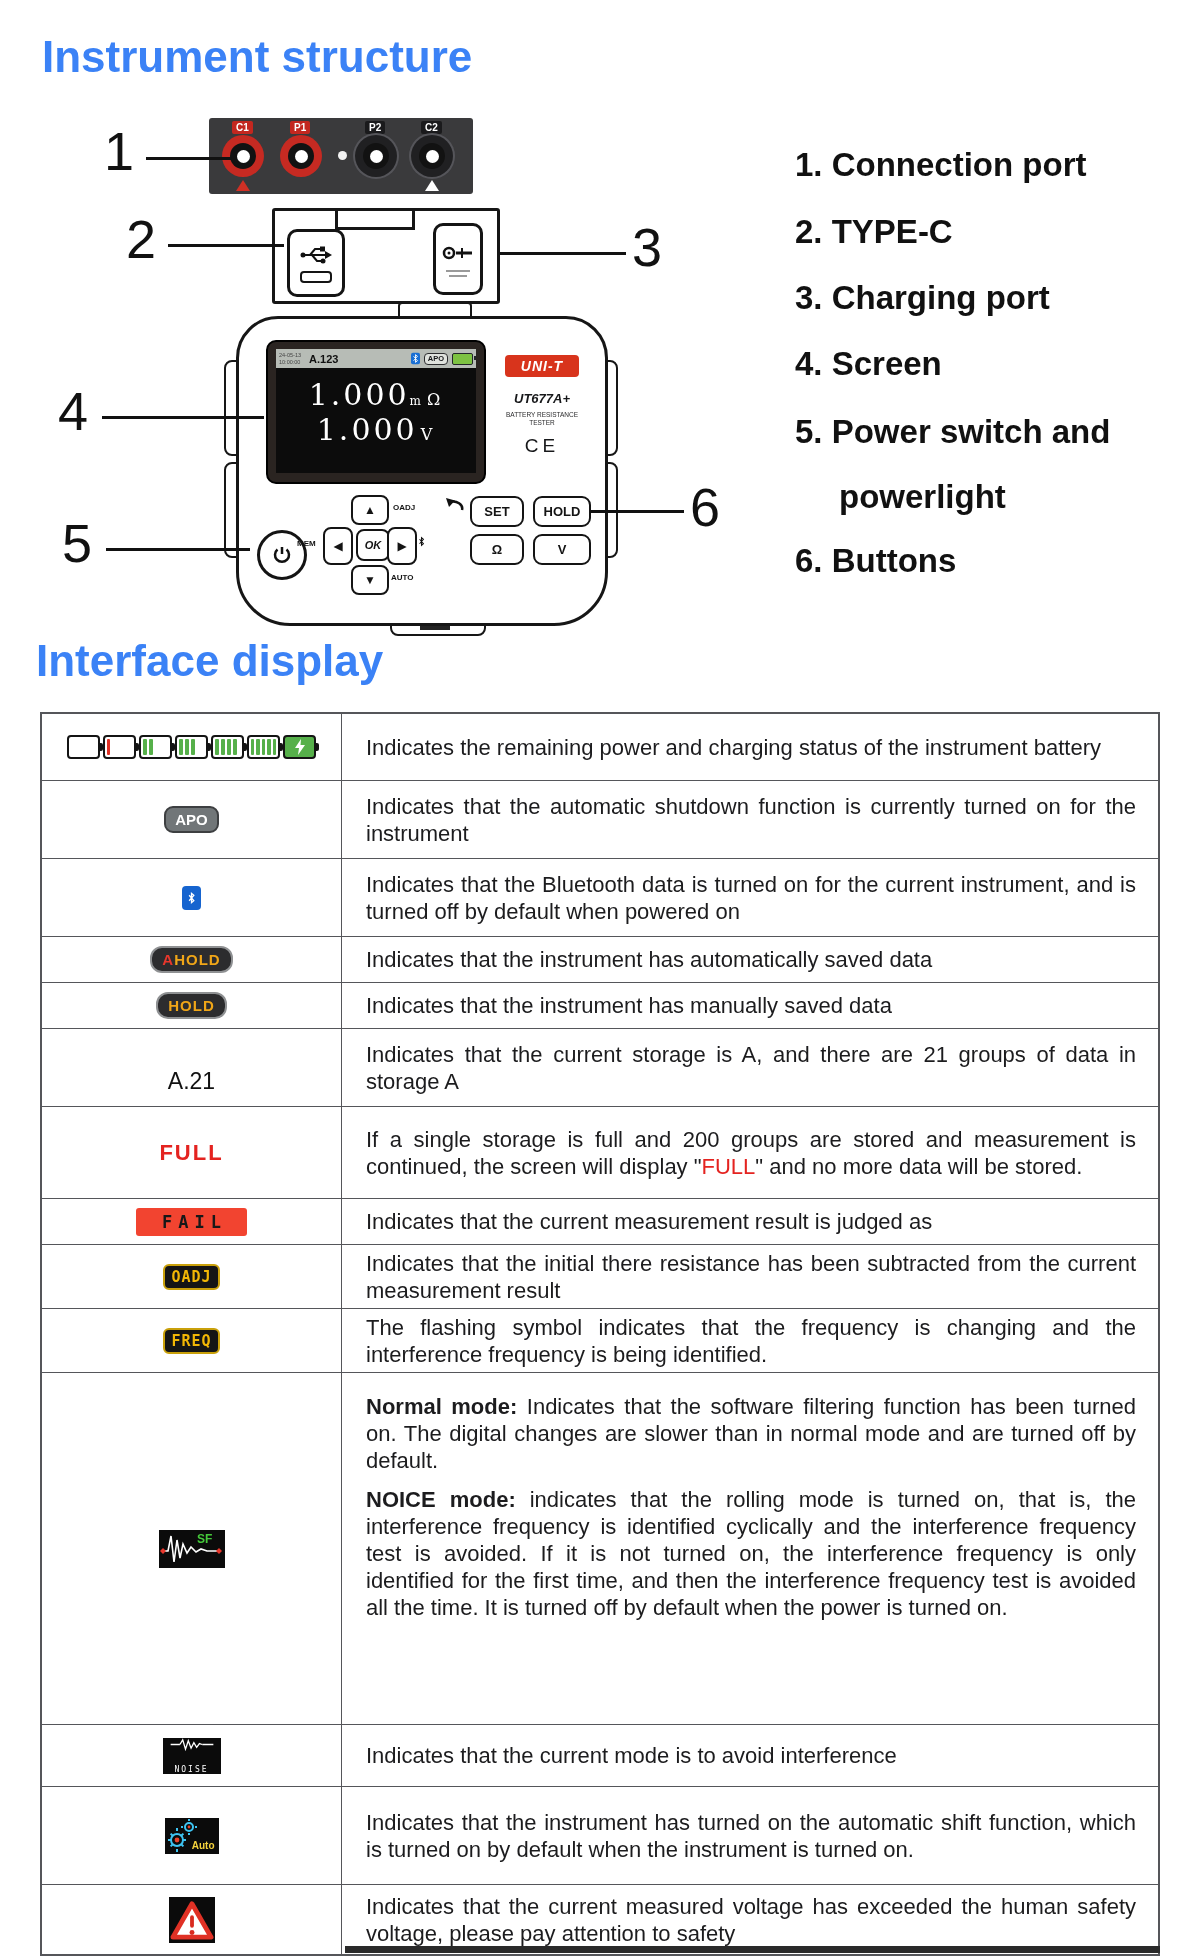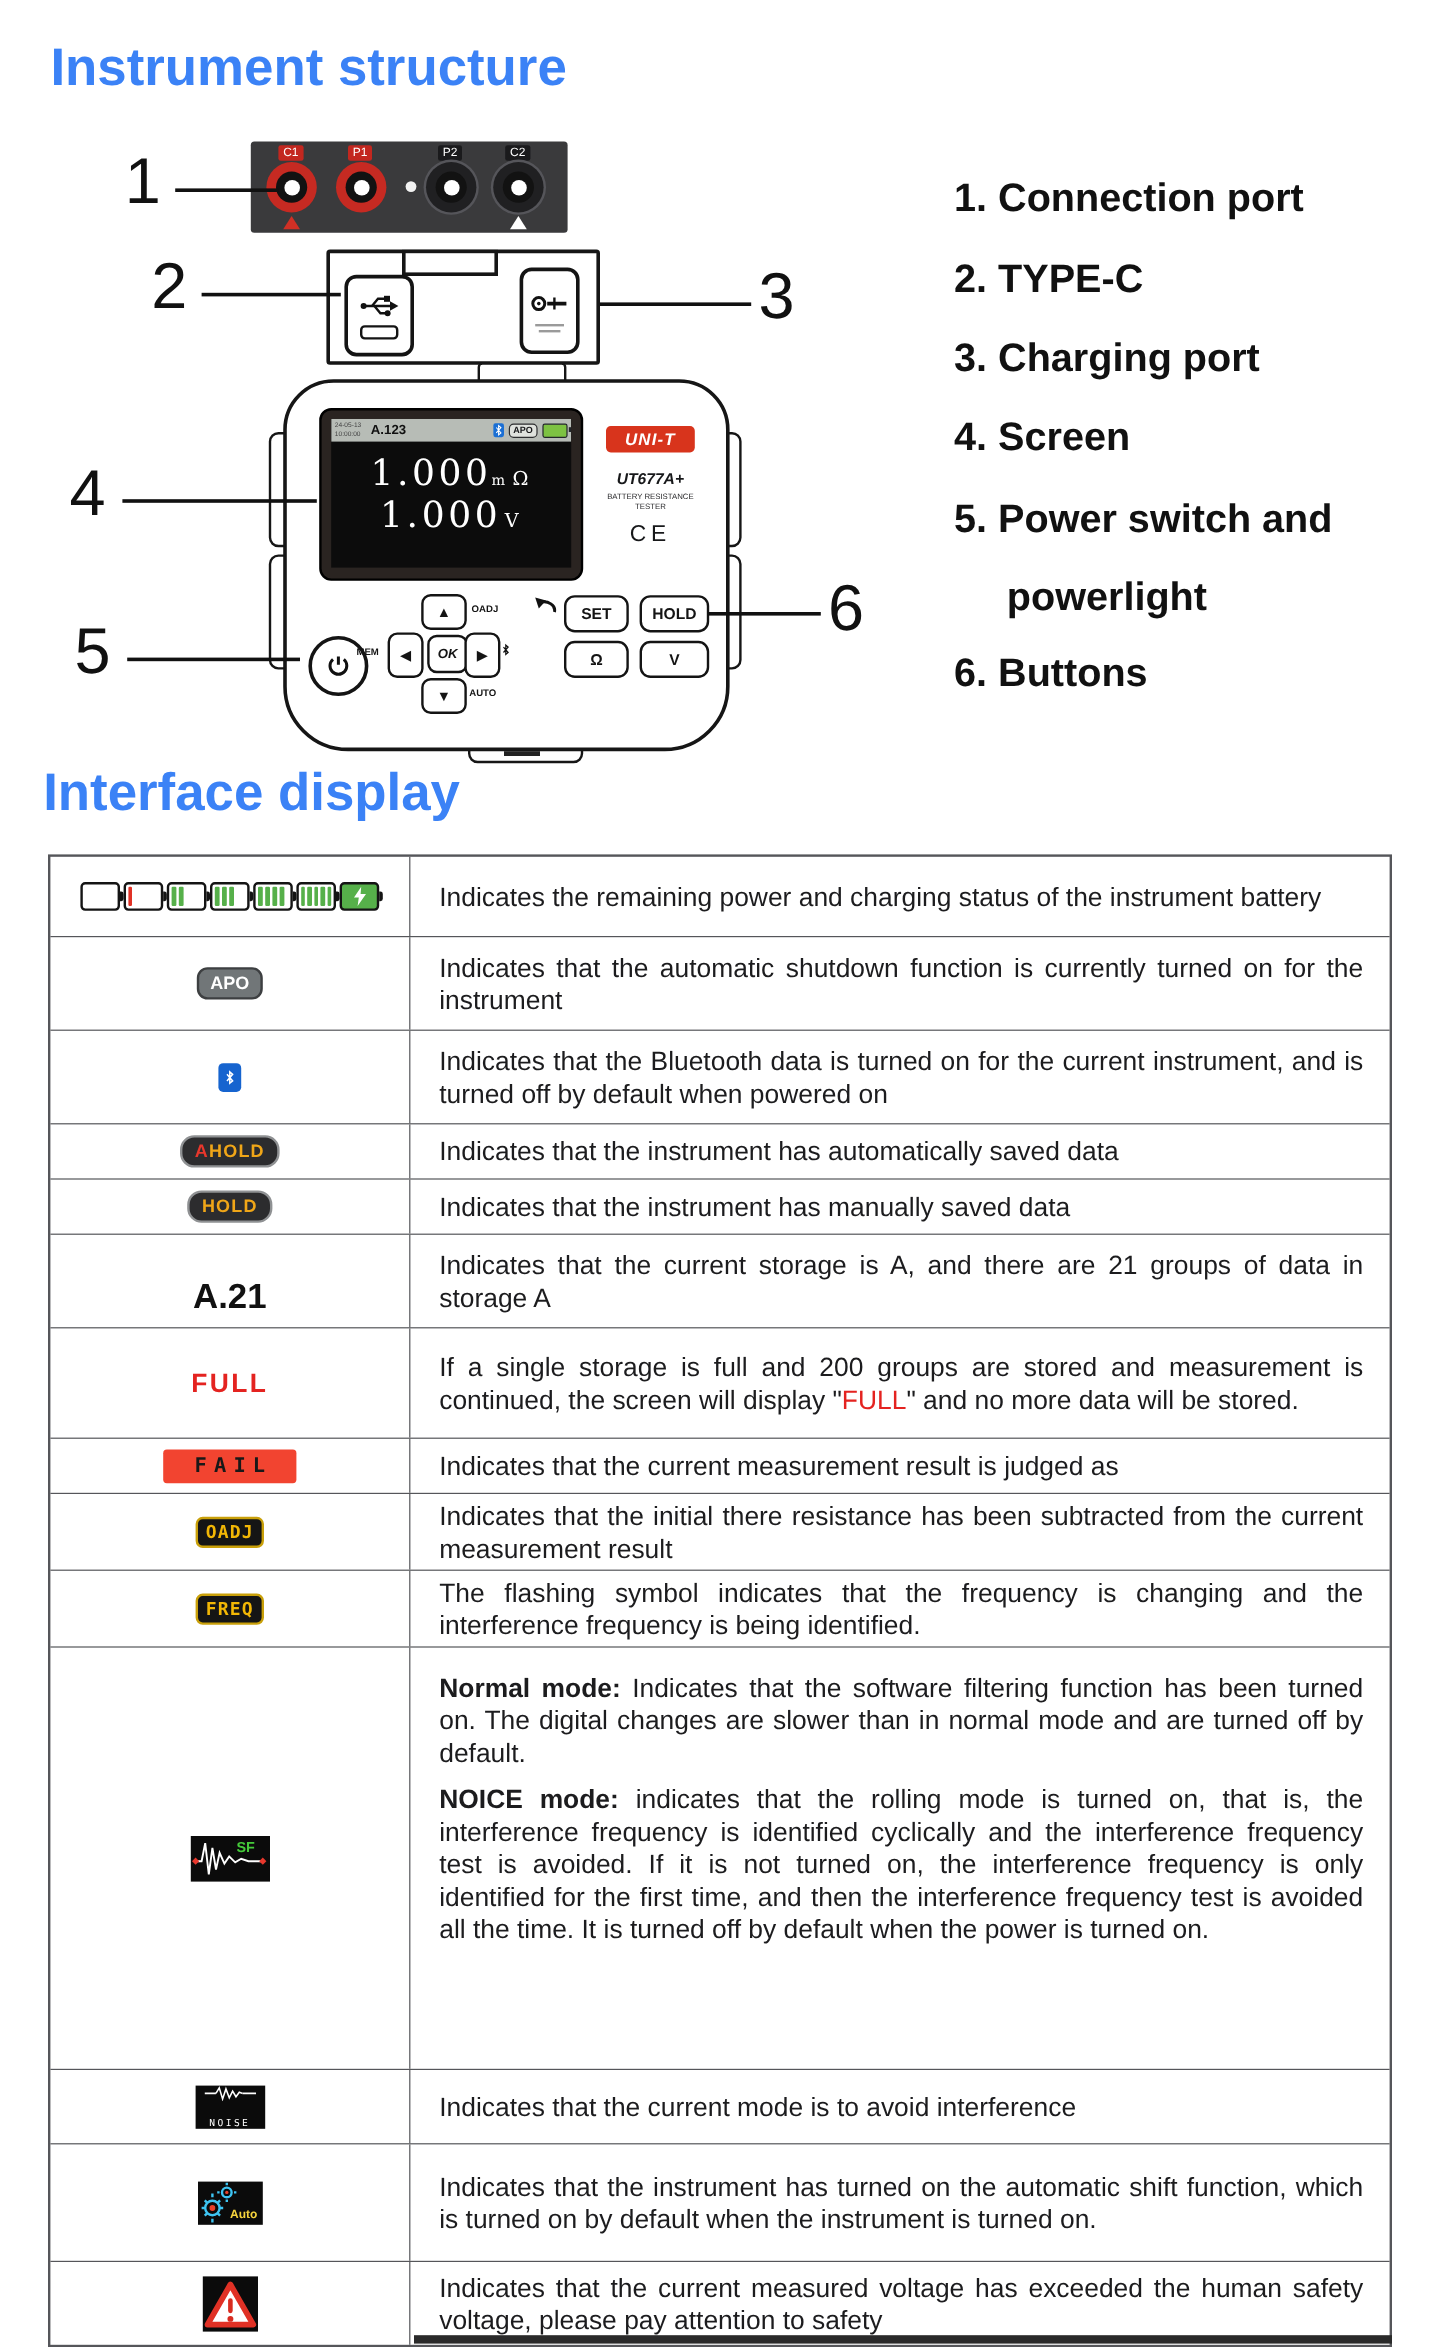--- a/index.html
+++ b/index.html
@@ -12,21 +12,21 @@
   .callout-num{position:absolute;font-size:54px;font-weight:400;color:#111;line-height:1;}
   .cline{position:absolute;height:3px;background:#111;}
 
   
   .panel1{position:absolute;left:209px;top:118px;width:264px;height:76px;background:#3a3a3c;border-radius:3px;}
   .port{position:absolute;width:42px;height:42px;border-radius:50%;display:flex;align-items:center;justify-content:center;}
   .port-red{background:#c62a22;}
   .port-dark{background:#202022;box-shadow:0 0 0 2px #55555a;}
   .port-inner{width:26px;height:26px;border-radius:50%;background:#121212;display:flex;align-items:center;justify-content:center;}
   .port-hole{width:13px;height:13px;border-radius:50%;background:#fff;}
-  .ptag{position:absolute;top:3px;font-size:10px;font-weight:normal;color:#fff;padding:0 4px;border-radius:2px;line-height:13px;}
+  .ptag{position:absolute;top:3px;font-size:10px;font-weight:bold;color:#fff;padding:0 4px;border-radius:2px;line-height:13px;}
   .ptag-red{background:#c3271f;}
   .ptag-dark{background:#1a1a1c;}
   .tri{position:absolute;width:0;height:0;border-left:7px solid transparent;border-right:7px solid transparent;}
   .tri-red{border-bottom:11px solid #d03025;}
   .tri-white{border-bottom:11px solid #fff;}
   .screw{position:absolute;width:9px;height:9px;border-radius:50%;background:#f2f2f2;}
 
   
   .panel2{position:absolute;left:272px;top:208px;width:222px;height:90px;background:#fff;border:3px solid #161616;border-radius:3px;}
   .hinge{position:absolute;left:60px;top:-3px;width:74px;height:16px;border:3px solid #161616;background:#fff;}
@@ -91,21 +91,21 @@
   .batt{width:33px;height:24px;border:2.5px solid #141414;border-radius:4px;background:#fff;position:relative;
         display:flex;align-items:stretch;gap:2px;padding:2px;box-sizing:border-box;}
   .batt:after{content:"";position:absolute;right:-5px;top:6px;width:3px;height:8px;background:#141414;border-radius:0 2px 2px 0;}
   .bar{width:4px;background:#56b04a;border-radius:1px;}
   .bar-red{width:3px;background:#e03125;}
   .batt-charge{background:#56b04a;display:flex;align-items:center;justify-content:center;padding:0;}
   .badge-apo{background:#717678;border:2px solid #3d3f41;border-radius:9px;color:#fff;font-weight:bold;font-size:15px;padding:3px 9px;}
   .btchip{width:19px;height:24px;background:#1664cf;border-radius:4px;display:flex;align-items:center;justify-content:center;}
   .badge-hold{background:#2c2c2e;border:2px solid #8f9193;border-radius:12px;padding:3px 10px;font-weight:bold;font-size:15px;color:#f0a618;letter-spacing:1px;}
   .badge-hold .ah{color:#e8372c;}
-  .lbl-a21{font-size:29px;font-weight:bold;color:#111;margin-top:28px;}
+  .lbl-a21{font-size:23px;font-weight:normal;color:#111;margin-top:28px;}
   .lbl-full{font-size:22px;font-weight:bold;color:#e42320;letter-spacing:2px;}
   .badge-fail{background:#f24430;color:#181818;font-weight:bold;font-size:17px;letter-spacing:6px;padding:4px 20px 4px 26px;border-radius:3px;
               font-family:"DejaVu Sans Mono",monospace;}
   .badge-lcd{background:#151515;border:2.5px solid #c9a00a;border-radius:6px;color:#f2b705;font-weight:bold;font-size:15px;padding:2px 6px;
              letter-spacing:1px;font-family:"DejaVu Sans Mono",monospace;}
   .icon-sf{width:66px;height:38px;background:#0b0b0b;position:relative;}
   .icon-noise{width:58px;height:36px;background:#0b0b0b;display:flex;flex-direction:column;align-items:center;justify-content:center;gap:14px;}
   .noise-lab{color:#fff;font-size:8px;letter-spacing:2px;font-family:"DejaVu Sans Mono",monospace;}
   .icon-auto{width:54px;height:36px;background:#0b0b0b;position:relative;}
   .auto-lab{position:absolute;right:4px;bottom:3px;color:#f5d33d;font-size:10px;font-weight:bold;}

